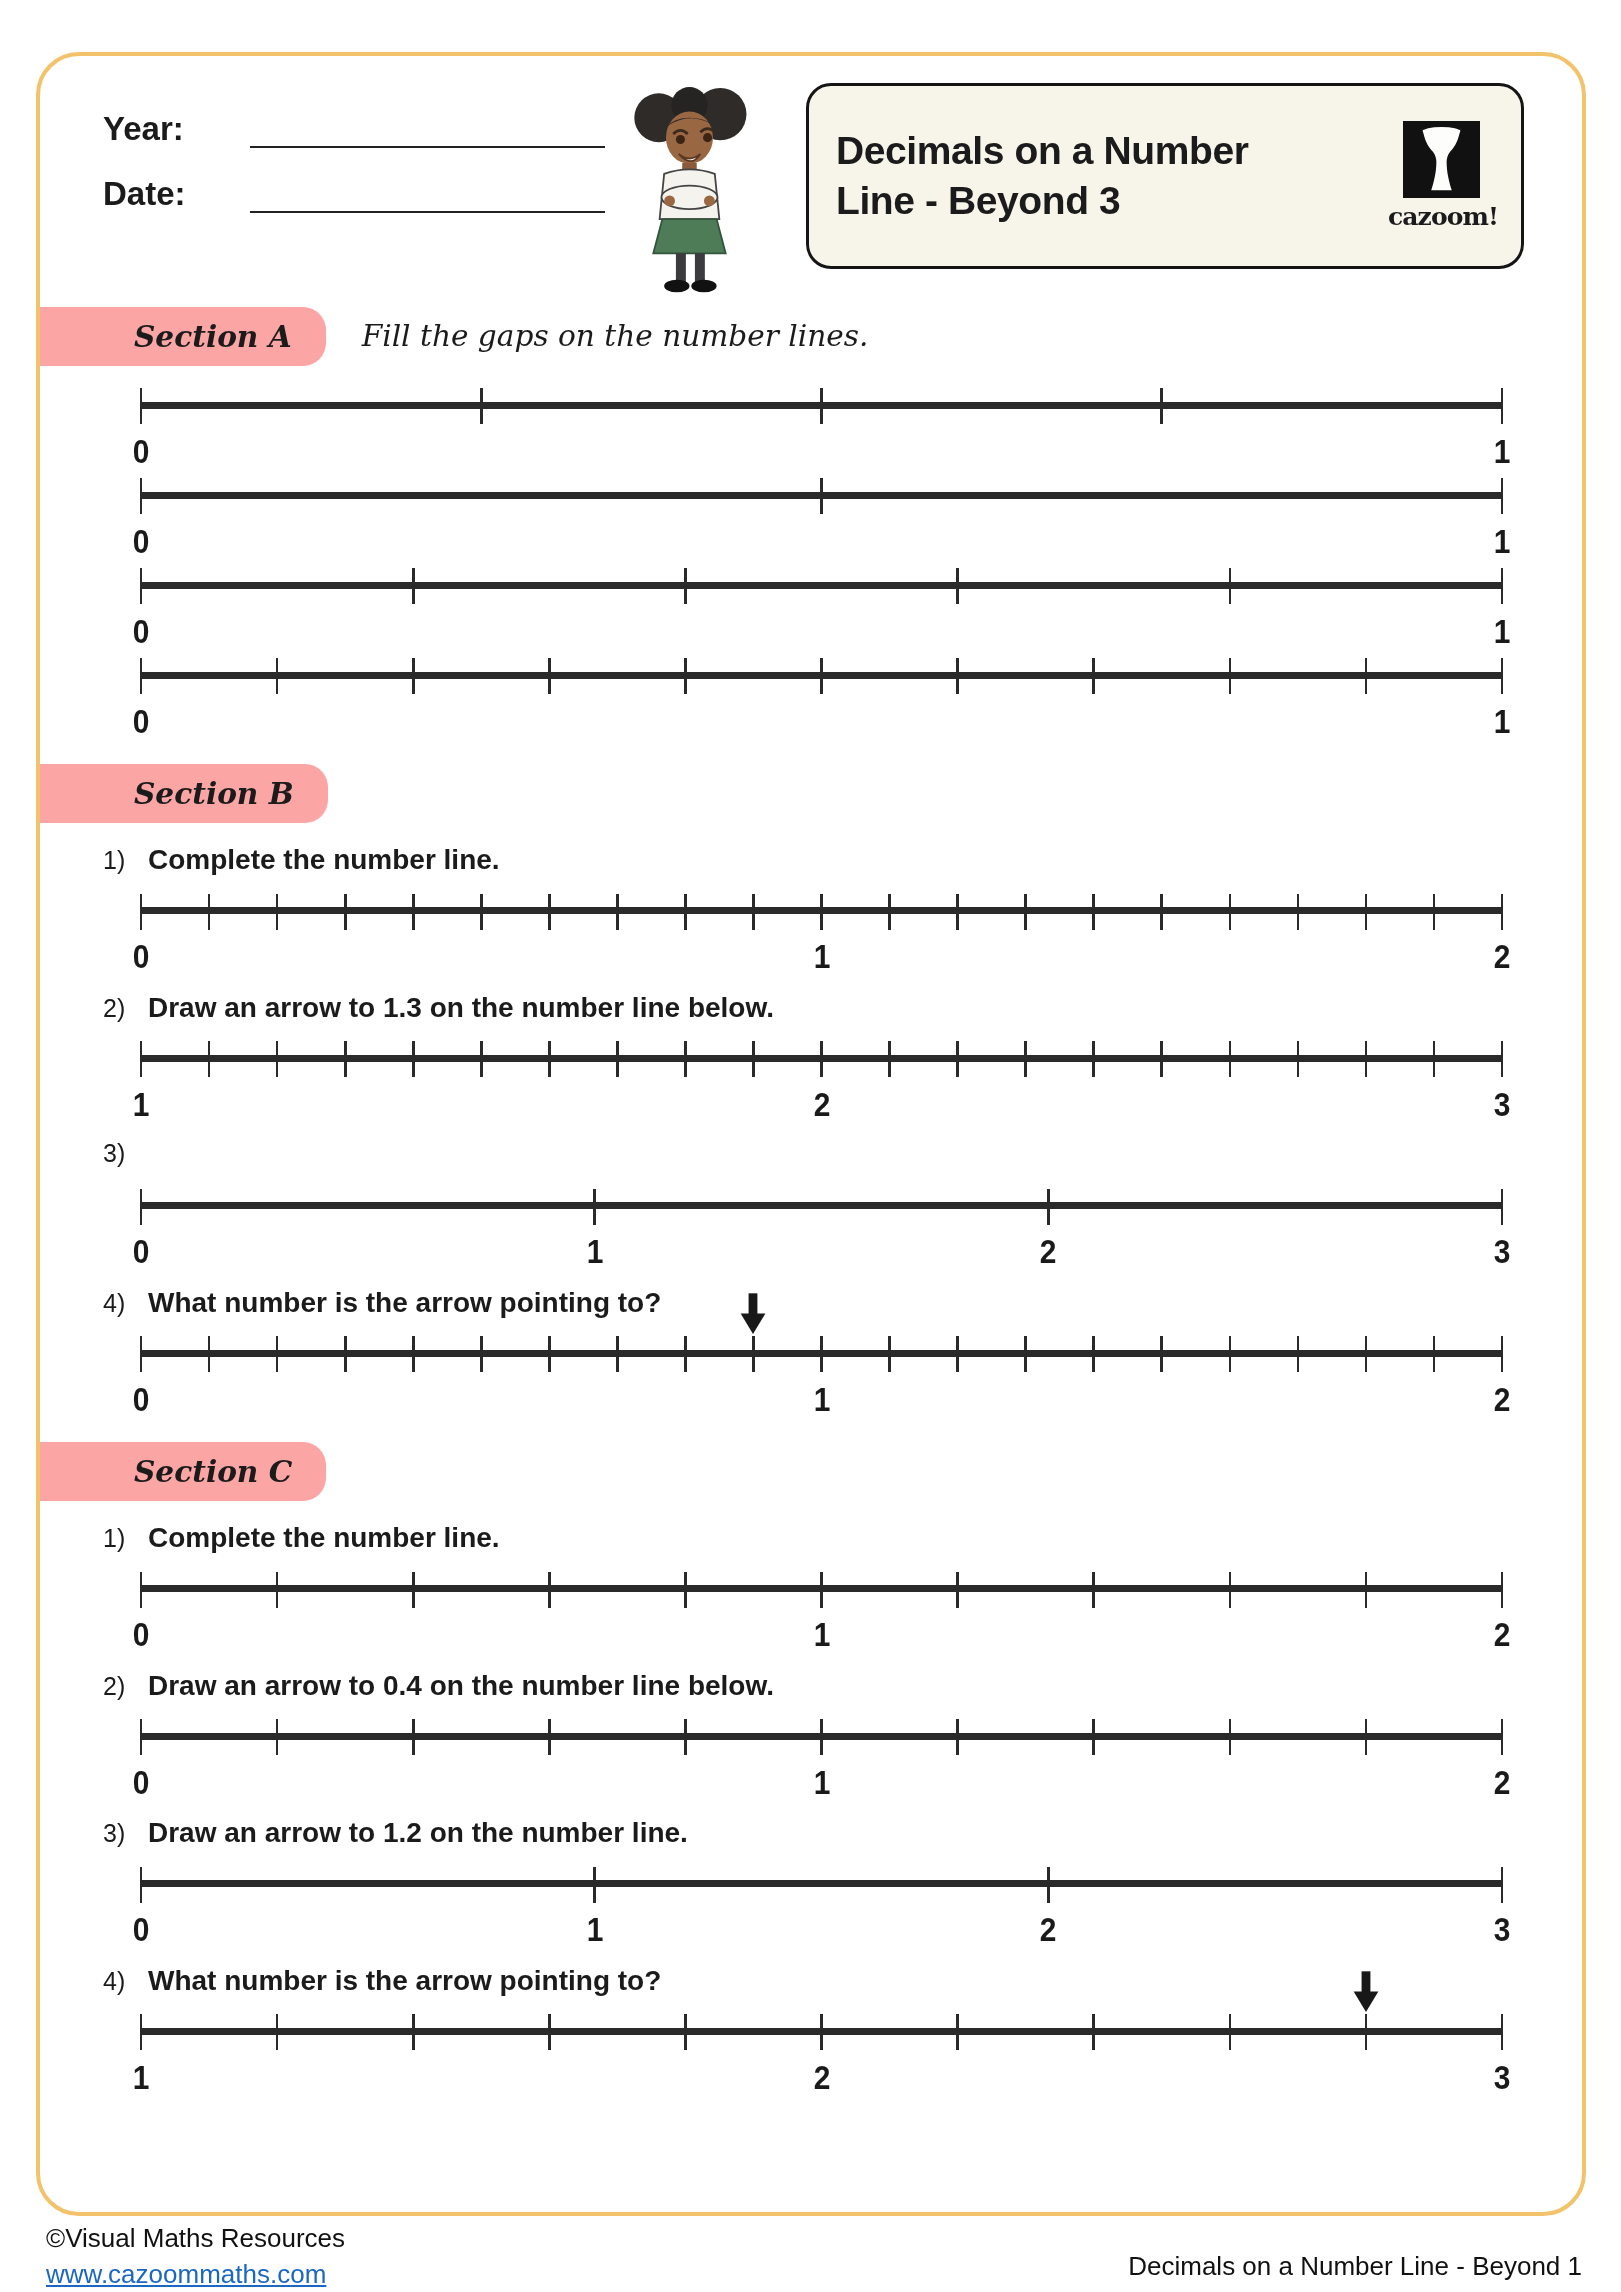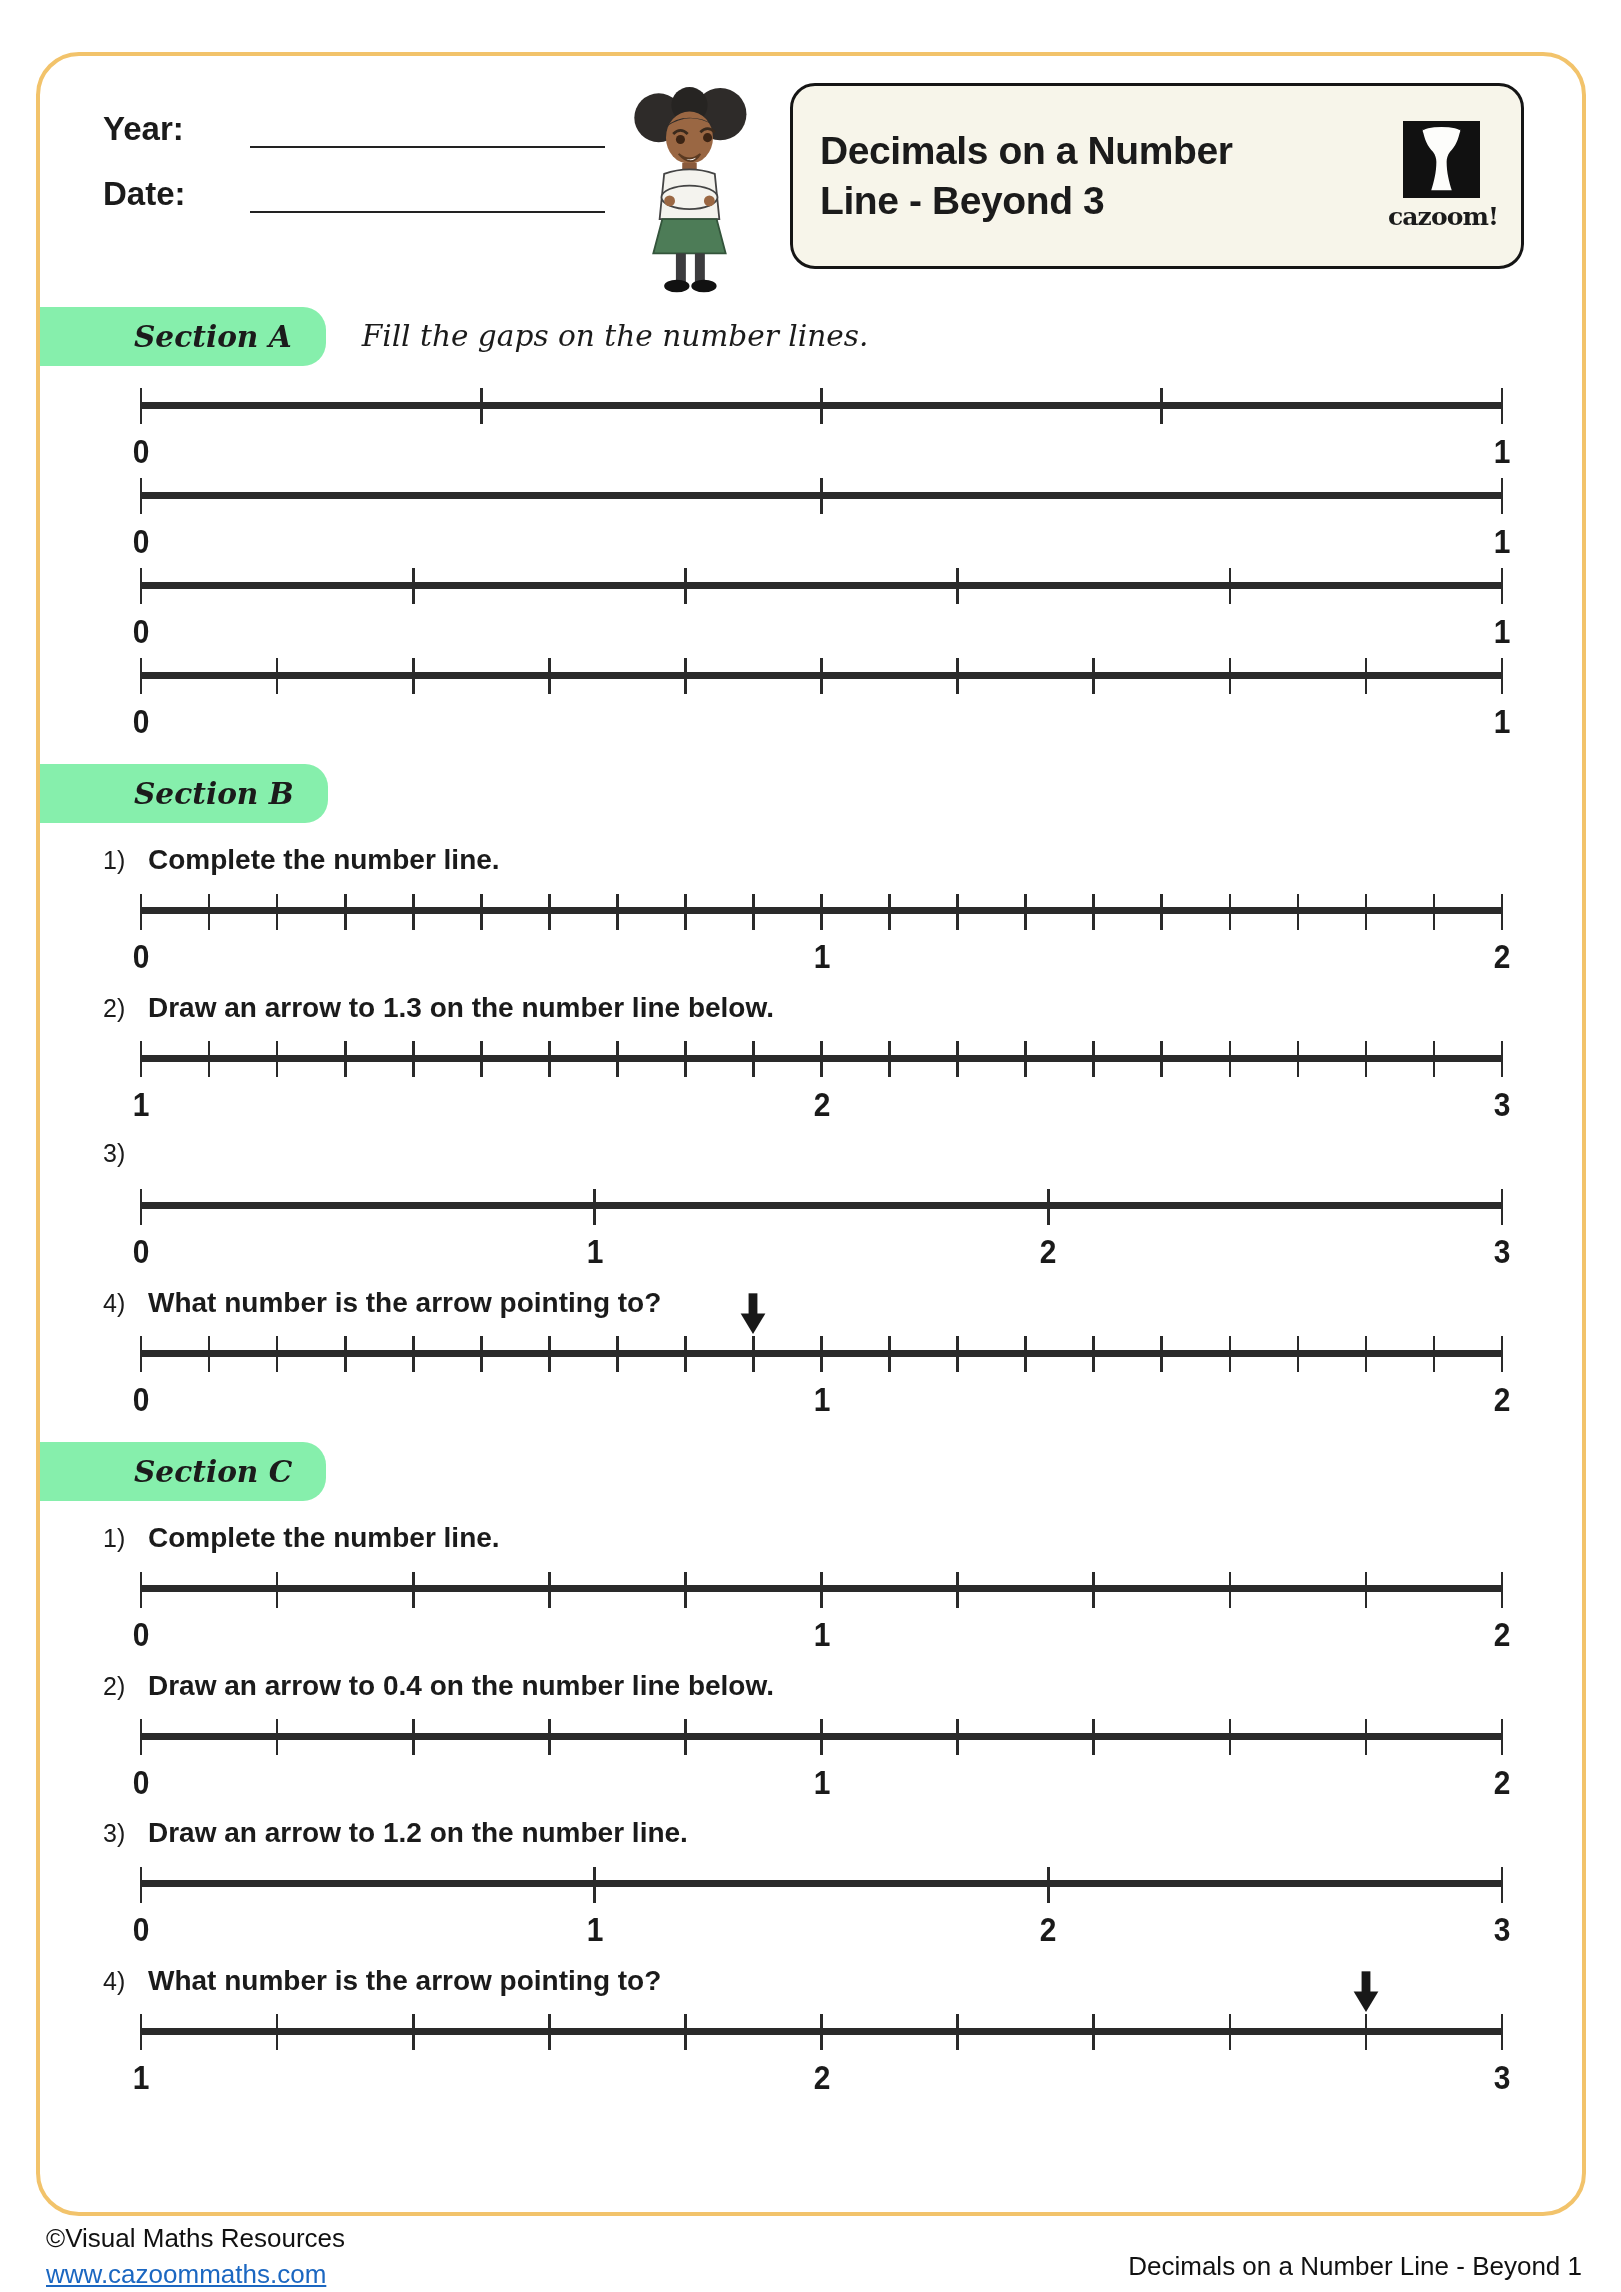--- a/index.html
+++ b/index.html
@@ -13,30 +13,30 @@
   }
   .content{position:absolute;left:40px;top:56px;right:40px;bottom:81px;padding:27px 58px 0 63px;}
   
   .hdr{display:flex;align-items:flex-start;height:213px;}
   .fields{width:502px;padding-top:27px;}
   .frow{display:flex;align-items:flex-end;margin-bottom:27px;height:38px;}
   .flabel{font-weight:700;font-size:33px;width:134px;}
   .fline{flex:1;max-width:358px;border-bottom:2.7px solid #222;height:34px;margin-left:12.5px;}
   .mascot{width:142px;height:208px;margin:3.6px 9px 0 18px;flex:0 0 auto;}
   .titlebox{
-    flex:1;margin-left:16px;background:#f7f5ea;border:3.6px solid #151515;border-radius:25px;
+    flex:1;margin-left:32px;background:#f7f5ea;border:3.6px solid #151515;border-radius:25px;
     display:flex;align-items:center;padding:23px 27px;min-height:134px;
   }
   .title{flex:1;font-weight:700;font-size:39px;line-height:50px;letter-spacing:-0.4px;}
   .logo{width:106px;text-align:center;margin-left:9px;}
   .logo-word{font-family:"DejaVu Serif", serif;font-weight:700;font-size:25px;letter-spacing:-0.9px;margin-top:1.8px;}
   
   .sec-row{display:flex;align-items:center;}
   .badge{
-    background:#86efac;border-radius:0 23px 23px 0;margin-left:-63px;padding:0 34px 0 94px;
+    background:#fca5a5;border-radius:0 23px 23px 0;margin-left:-63px;padding:0 34px 0 94px;
     height:59px;display:flex;align-items:center;
     font-family:"DejaVu Serif", serif;font-style:italic;font-weight:700;font-size:29.6px;
   }
   .instruction{font-family:"DejaVu Serif", serif;font-style:italic;font-size:29.6px;margin-left:36px;}
   
   .qrow{display:flex;margin-top:21.5px;height:36px;align-items:baseline;}
   .qnum{font-size:25px;width:45px;flex:0 0 auto;}
   .qtext{font-weight:700;font-size:28px;}
   
   .numline{position:relative;height:90px;margin-left:38px;width:1361px;}

